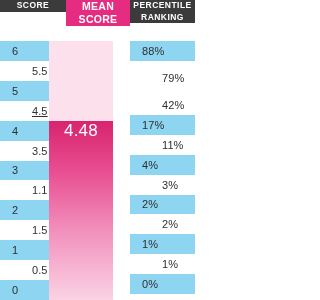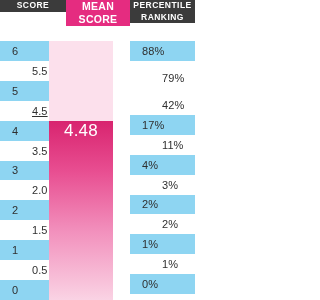--- a/index.html
+++ b/index.html
@@ -146,21 +146,21 @@
 
   <div class="body-area">
     <div class="col-score" id="col-score">
         <div class="cell band" style="height: 19.9231px;">6</div>
         <div class="cell plain" style="height: 19.9231px;">5.5</div>
         <div class="cell band" style="height: 19.9231px;">5</div>
         <div class="cell plain" style="height: 19.9231px; text-decoration: underline;">4.5</div>
         <div class="cell band" style="height: 19.9231px;">4</div>
         <div class="cell plain" style="height: 19.9231px;">3.5</div>
         <div class="cell band" style="height: 19.9231px;">3</div>
-        <div class="cell plain" style="height: 19.9231px;">2.0</div>
+        <div class="cell plain" style="height: 19.9231px;">1.1</div>
         <div class="cell band" style="height: 19.9231px;">2</div>
         <div class="cell plain" style="height: 19.9231px;">1.5</div>
         <div class="cell band" style="height: 19.9231px;">1</div>
         <div class="cell plain" style="height: 19.9231px;">0.5</div>
         <div class="cell band" style="height: 19.9231px;">0</div>
       </div>
 
     <div class="col-mean">
       <div class="mean-fill" id="mean-fill" style="top: 79.6923px; height: 179.308px;"></div>
       <div class="mean-value" id="mean-value" style="top: 79.6923px; line-height: 19.9231px;">4.48</div>

